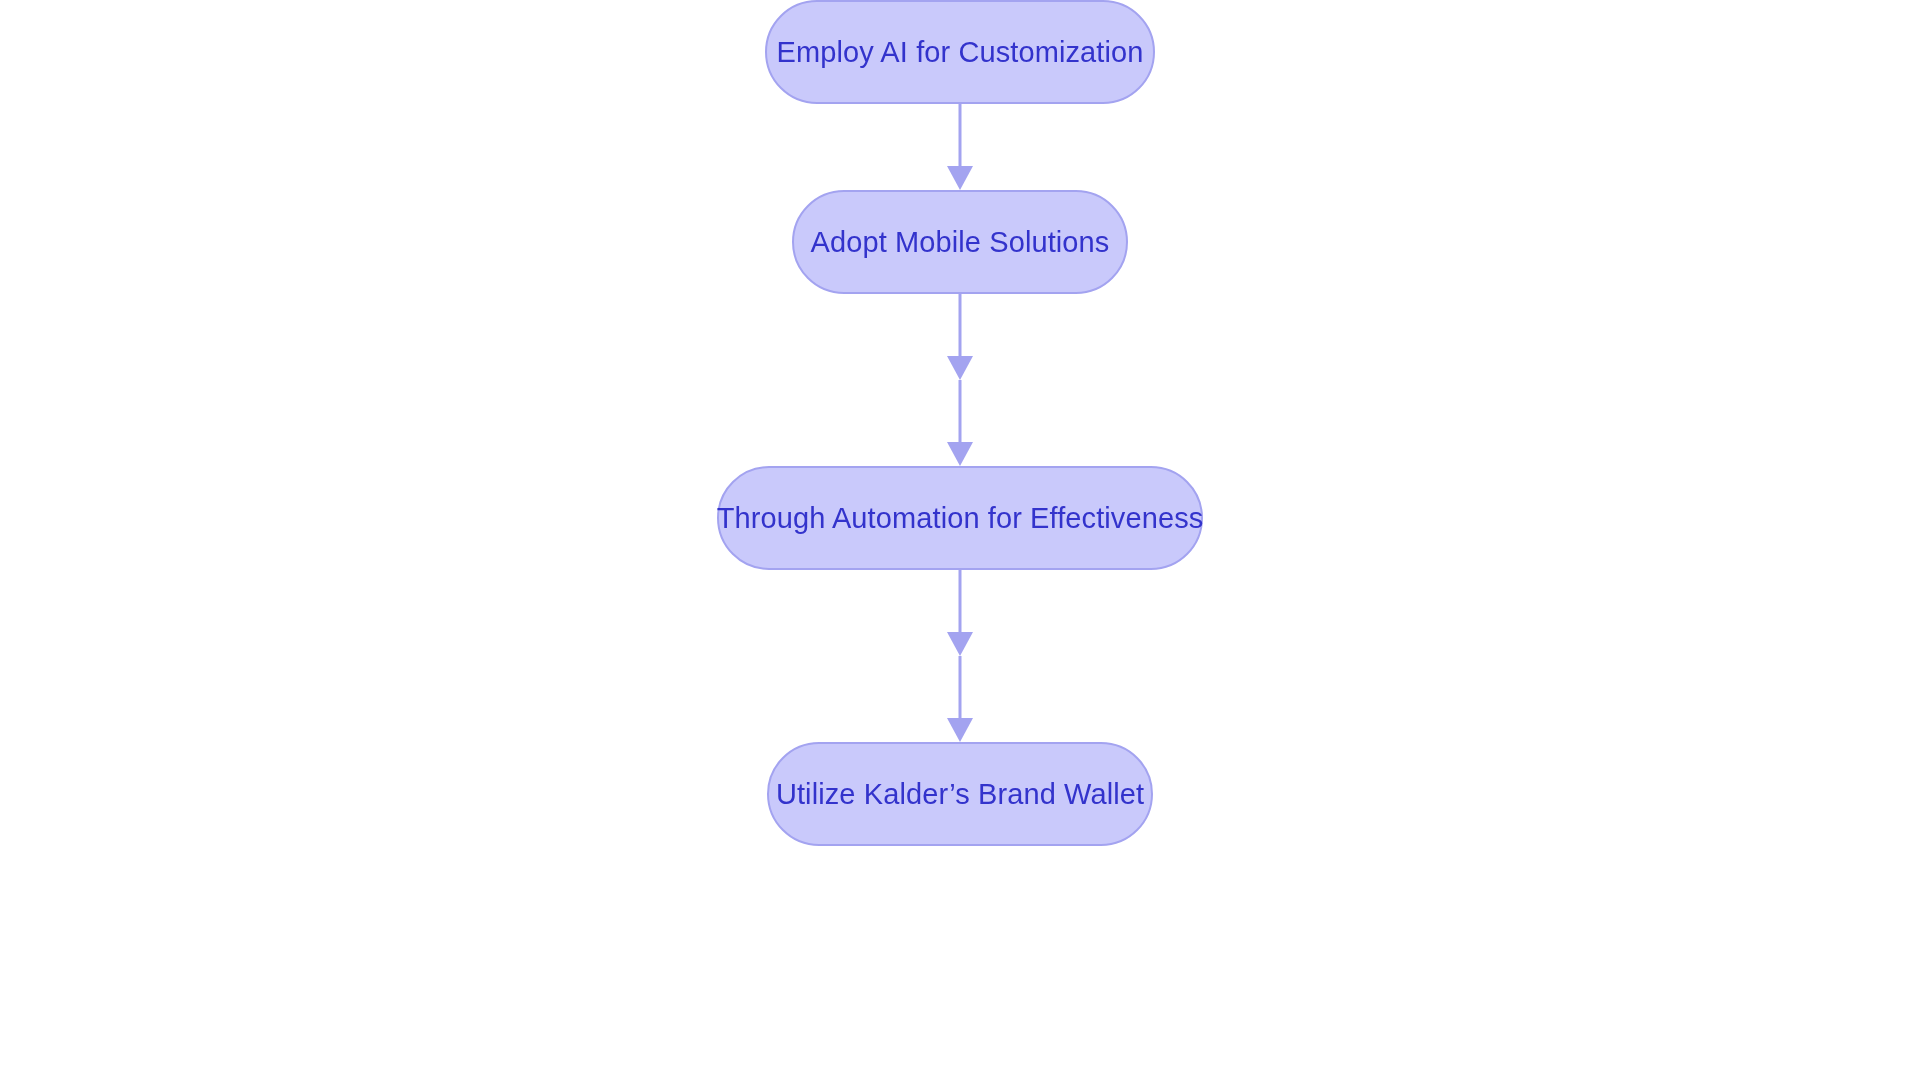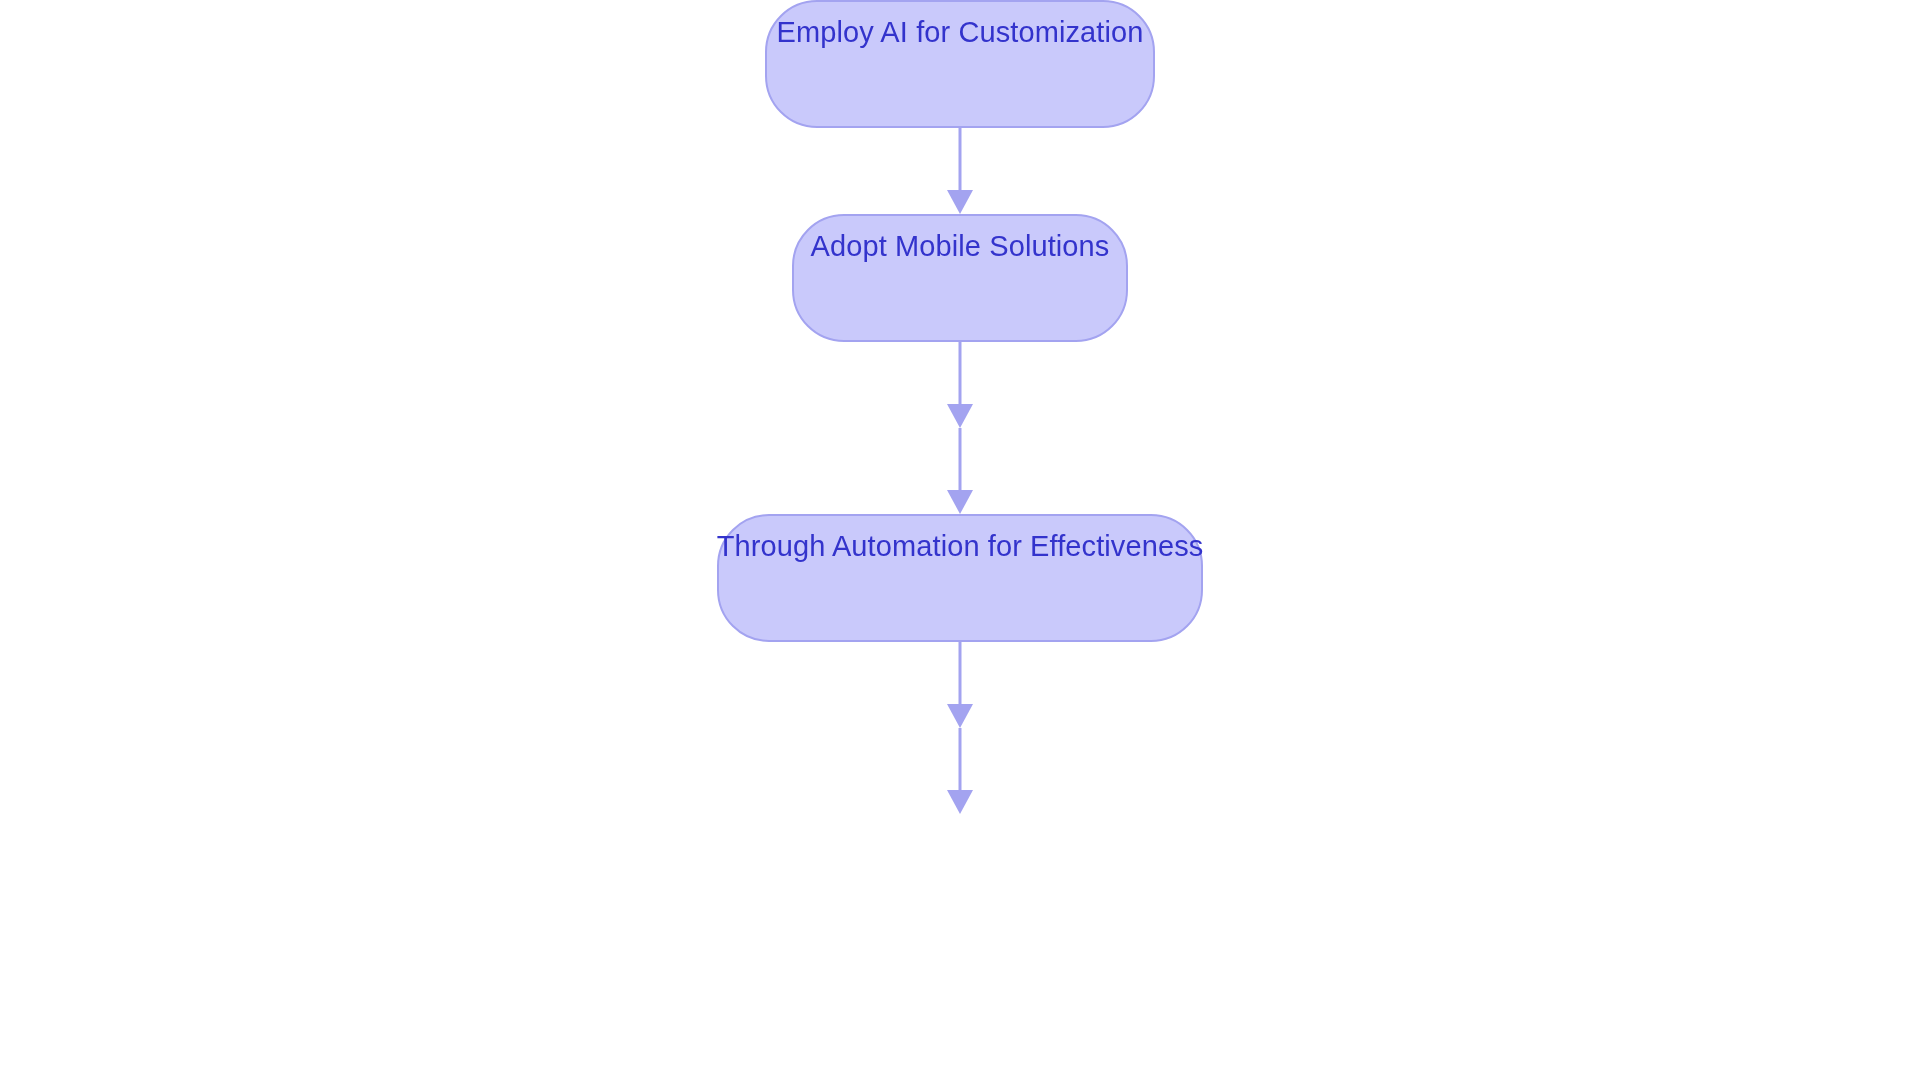--- a/index.html
+++ b/index.html
@@ -24,28 +24,28 @@
     align-items: center;
   }
   .flow-row {
     display: flex;
     flex-direction: column;
     align-items: center;
     width: 100%;
   }
   .node {
     box-sizing: border-box;
-    height: 128px;
+    height: 104px;
     border: 2px solid #a3a3f0;
     background: #c9c9fb;
     border-radius: 52px;
     display: flex;
-    align-items: flex-start;
+    align-items: center;
     justify-content: center;
-    padding: 16px 46px;
+    padding: 8px 46px;
     white-space: nowrap;
   }
   .node-label {
     color: #3333cc;
     font-size: 29px;
     font-weight: 400;
     letter-spacing: 0.1px;
     line-height: 1;
     font-family: "Liberation Sans", sans-serif;
   }
@@ -125,14 +125,19 @@
     <div class="stem"></div>
     <div class="head"></div>
   </div>
 
 
   <div class="connector">
     <div class="stem"></div>
     <div class="head"></div>
   </div>
 
+  <div class="flow-row">
+    <div class="node n5" style="width: 386px;">
+      <span class="node-label">Utilize Kalder’s Brand Wallet</span>
+    </div>
+  </div>
 
 </div>
 
 </body></html>

